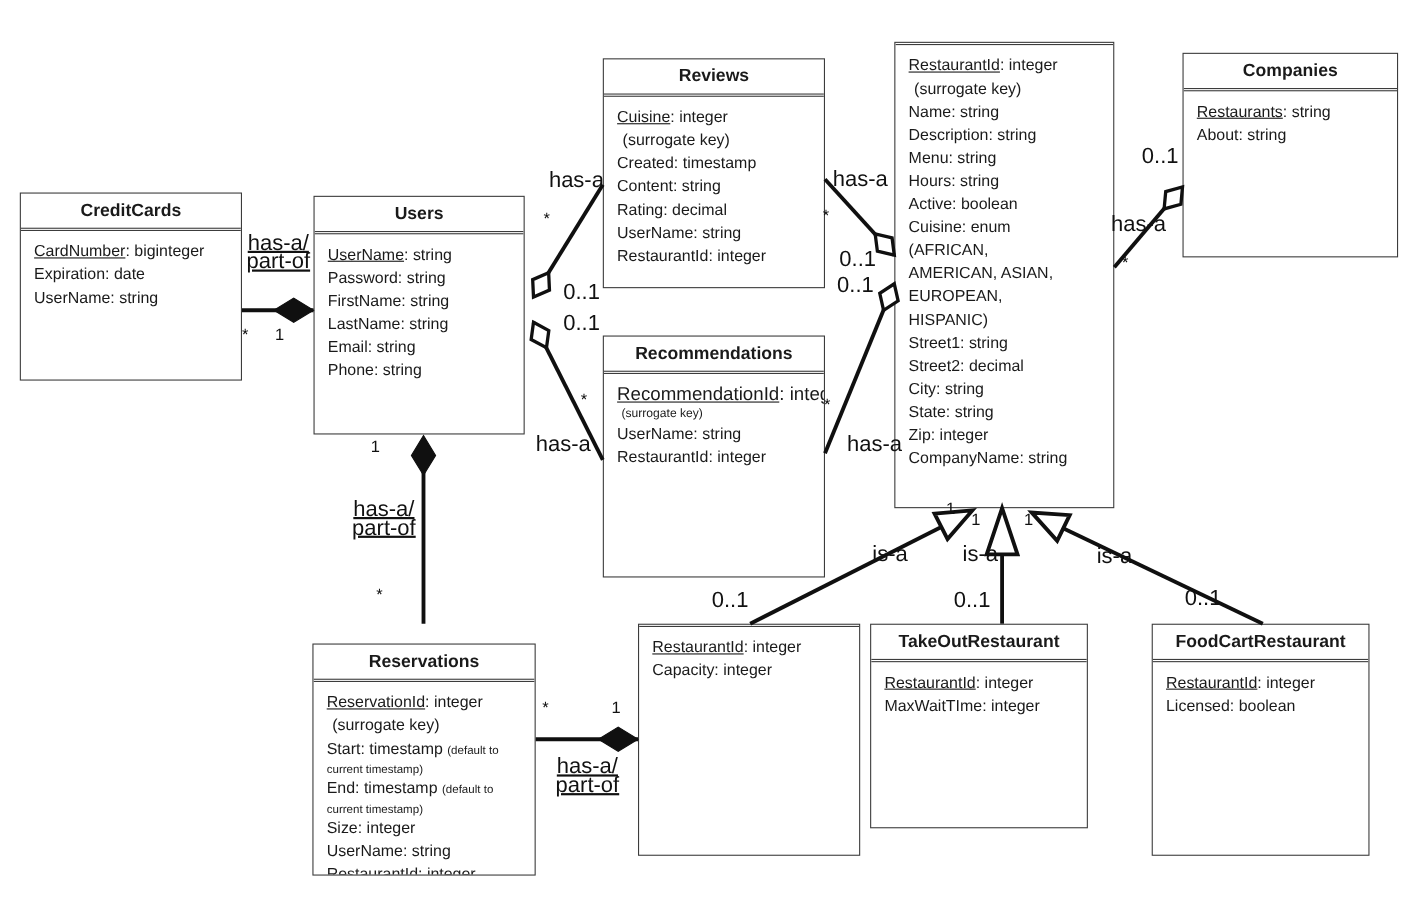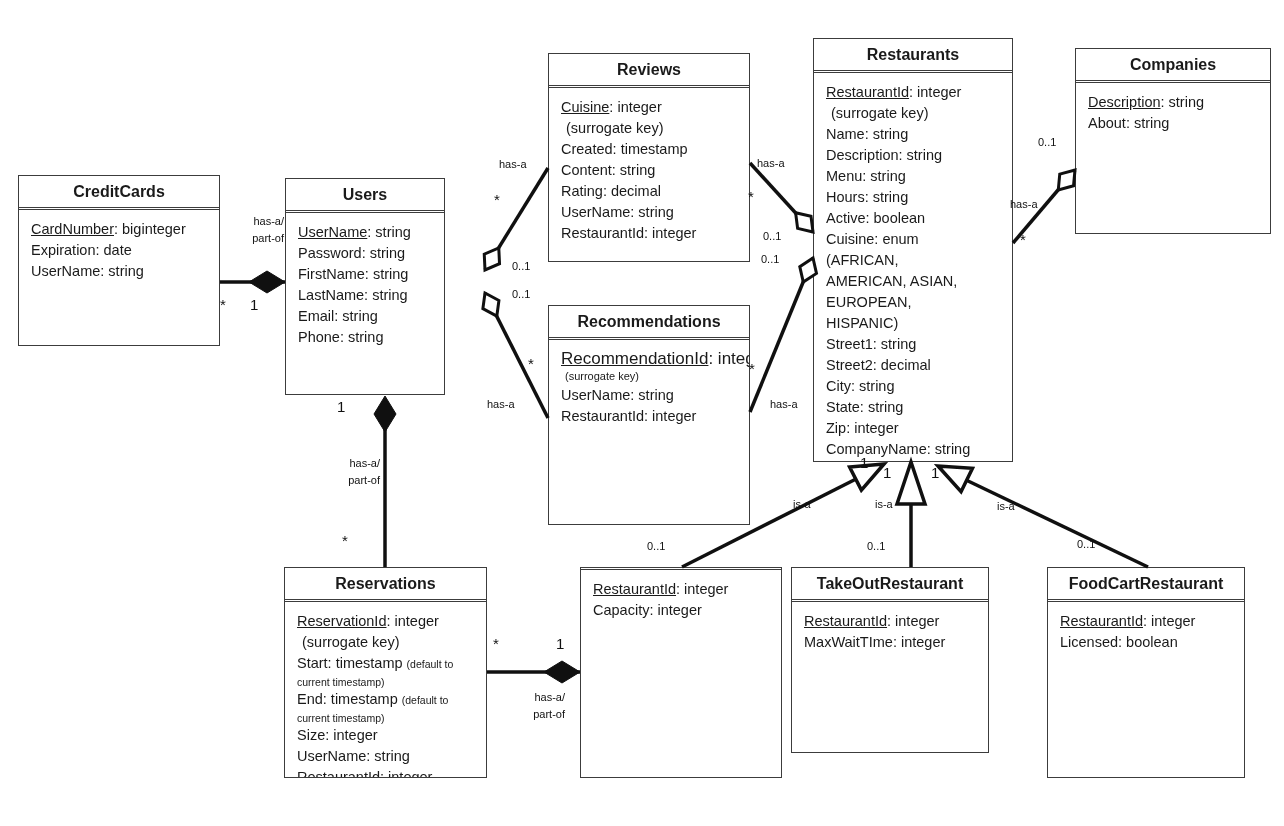--- a/index.html
+++ b/index.html
@@ -13,39 +13,39 @@
   .attr-row.sm1{font-size:17px;line-height:19px;}
   .attr-row.sm2{font-size:11px;line-height:17px;padding-left:4px;}
   .attr-row.xsr{font-size:10.5px;line-height:14px;}
   .attr-row span.u{text-decoration:underline;}
   .attr-row span.xs{font-size:10.5px;}
   #wires{position:absolute;left:0;top:0;z-index:3;pointer-events:none;}
   #wires line{stroke:#101010;stroke-width:3.5;}
   #wires .hd{fill:#ffffff;stroke:#101010;stroke-width:3;}
   #wires .fd{fill:#101010;stroke:#101010;stroke-width:1;}
   #wires .tri{fill:#ffffff;stroke:#101010;stroke-width:3.5;stroke-linejoin:miter;}
-  .lbl{position:absolute;font-size:11px;line-height:17px;color:#111;z-index:4;}
-  .pre{white-space:pre-line;text-align:right;}
+  .lbl{position:absolute;font-size:20px;line-height:17px;color:#111;z-index:4;}
+  .pre{white-space:pre-line;text-align:center;text-decoration:underline;}
   .mult{position:absolute;font-size:15px;line-height:16px;color:#111;z-index:4;}
 </style>
 </head>
 <body>
 
 <div id="canvas">
 
   <div class="entity" style="left:18px;top:175px;width:202px;height:171px">
     <div class="entity-title">CreditCards</div>
     <div class="entity-body">
         <div class="attr-row"><span class="u">CardNumber</span><span>: biginteger</span></div>
         <div class="attr-row"><span>Expiration: date</span></div>
         <div class="attr-row"><span>UserName: string</span></div>
       </div>
   </div>
 
-  <div class="entity" style="left:285px;top:178px;width:160px;height:217px">
+  <div class="entity" style="left:285px;top:178px;width:192px;height:217px">
     <div class="entity-title">Users</div>
     <div class="entity-body">
         <div class="attr-row"><span class="u">UserName</span><span>: string</span></div>
         <div class="attr-row"><span>Password: string</span></div>
         <div class="attr-row"><span>FirstName: string</span></div>
         <div class="attr-row"><span>LastName: string</span></div>
         <div class="attr-row"><span>Email: string</span></div>
         <div class="attr-row"><span>Phone: string</span></div>
       </div>
   </div>
@@ -67,21 +67,20 @@
     <div class="entity-title">Recommendations</div>
     <div class="entity-body">
         <div class="attr-row sm1"><span class="u">RecommendationId</span><span>: integer</span></div>
         <div class="attr-row sm2"><span>(surrogate key)</span></div>
         <div class="attr-row"><span>UserName: string</span></div>
         <div class="attr-row"><span>RestaurantId: integer</span></div>
       </div>
   </div>
 
   <div class="entity" style="left:813px;top:38px;width:200px;height:424px">
-    <div class="entity-title">Restaurants</div>
     <div class="entity-body">
         <div class="attr-row"><span class="u">RestaurantId</span><span>: integer</span></div>
         <div class="attr-row ind"><span>(surrogate key)</span></div>
         <div class="attr-row"><span>Name: string</span></div>
         <div class="attr-row"><span>Description: string</span></div>
         <div class="attr-row"><span>Menu: string</span></div>
         <div class="attr-row"><span>Hours: string</span></div>
         <div class="attr-row"><span>Active: boolean</span></div>
         <div class="attr-row"><span>Cuisine: enum</span></div>
         <div class="attr-row"><span>(AFRICAN,</span></div>
@@ -93,26 +92,26 @@
         <div class="attr-row"><span>City: string</span></div>
         <div class="attr-row"><span>State: string</span></div>
         <div class="attr-row"><span>Zip: integer</span></div>
         <div class="attr-row"><span>CompanyName: string</span></div>
       </div>
   </div>
 
   <div class="entity" style="left:1075px;top:48px;width:196px;height:186px">
     <div class="entity-title">Companies</div>
     <div class="entity-body">
-        <div class="attr-row"><span class="u">Description</span><span>: string</span></div>
+        <div class="attr-row"><span class="u">Restaurants</span><span>: string</span></div>
         <div class="attr-row"><span>About: string</span></div>
       </div>
   </div>
 
-  <div class="entity" style="left:284px;top:567px;width:203px;height:211px">
+  <div class="entity" style="left:284px;top:585px;width:203px;height:211px">
     <div class="entity-title">Reservations</div>
     <div class="entity-body">
         <div class="attr-row"><span class="u">ReservationId</span><span>: integer</span></div>
         <div class="attr-row ind"><span>(surrogate key)</span></div>
         <div class="attr-row"><span>Start: timestamp </span><span class="xs">(default to</span></div>
         <div class="attr-row xsr"><span>current timestamp)</span></div>
         <div class="attr-row"><span>End: timestamp </span><span class="xs">(default to</span></div>
         <div class="attr-row xsr"><span>current timestamp)</span></div>
         <div class="attr-row"><span>Size: integer</span></div>
         <div class="attr-row"><span>UserName: string</span></div>

